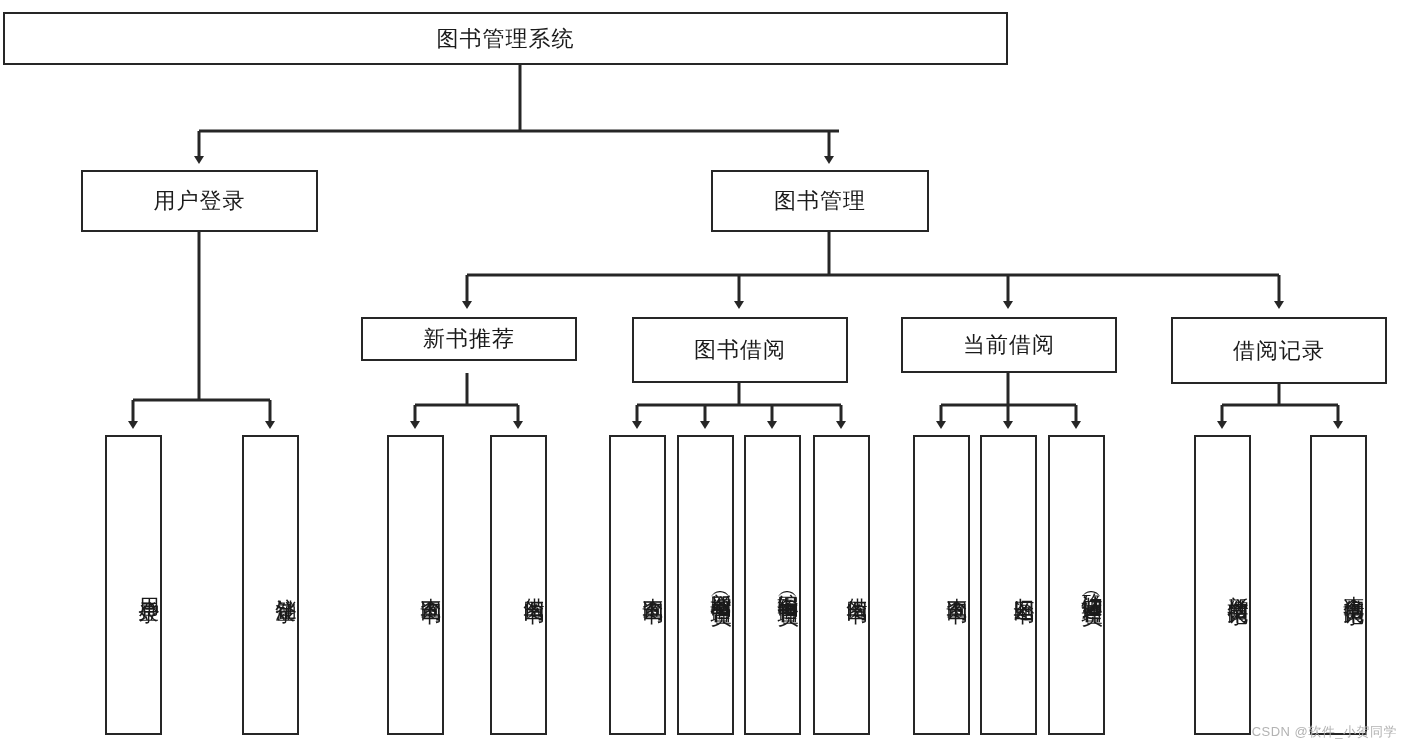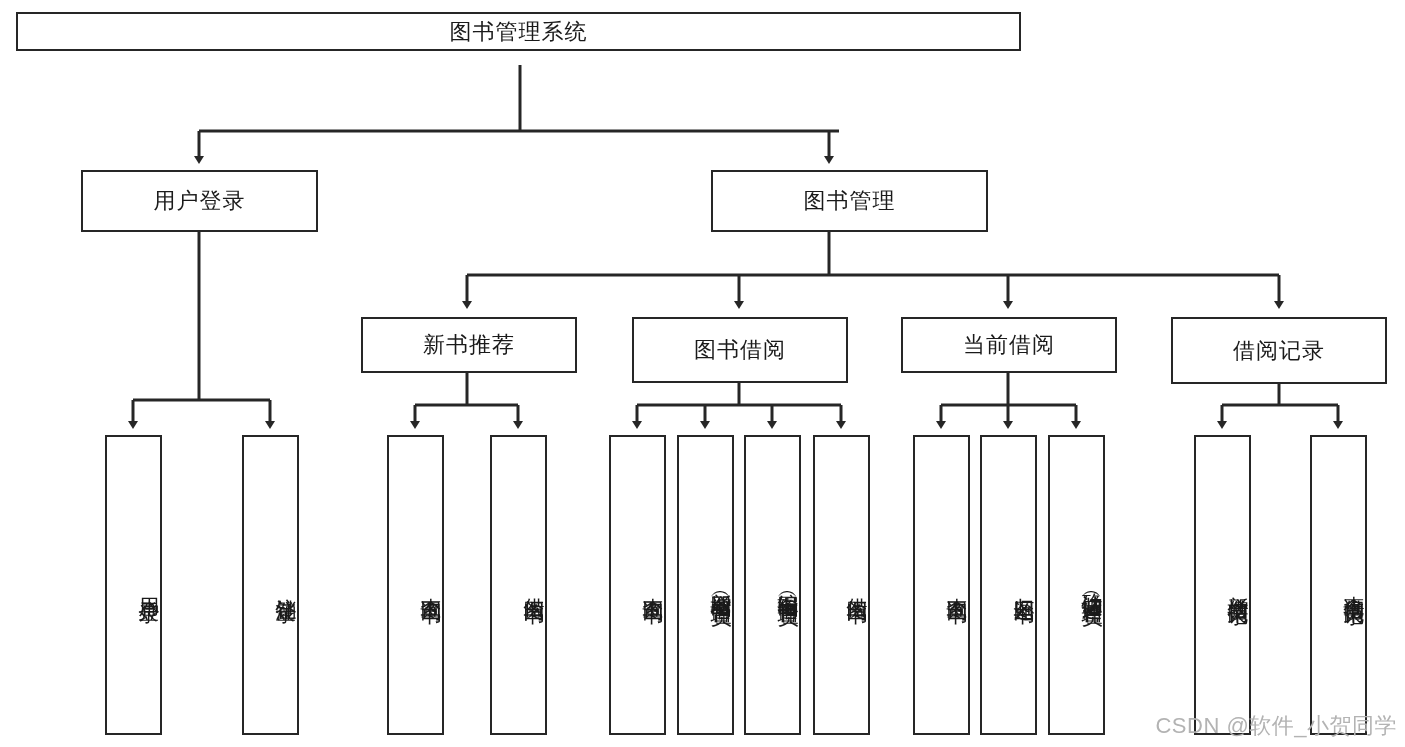--- a/index.html
+++ b/index.html
@@ -52,21 +52,21 @@
   .node.vert .vtext {
     writing-mode: vertical-rl;
     text-orientation: upright;
     white-space: nowrap;
   }
   .node .htext { white-space: nowrap; }
   #watermark {
     position: absolute;
     right: 8px;
     bottom: 6px;
-    font-size: 22px;
+    font-size: 13px;
     color: #b3b3b3;
     letter-spacing: 0.5px;
     white-space: nowrap;
   }
 </style>
 </head>
 <body>
 
 <div id="canvas">
 
@@ -113,33 +113,33 @@
       <path d="M1008,405 L1008,425" marker-end="url(#arrow)"></path>
       <path d="M1076,405 L1076,425" marker-end="url(#arrow)"></path>
 
       <path d="M1279,373 L1279,405"></path>
       <path d="M1222,405 L1338,405"></path>
       <path d="M1222,405 L1222,425" marker-end="url(#arrow)"></path>
       <path d="M1338,405 L1338,425" marker-end="url(#arrow)"></path>
     </g>
   </svg>
 
-  <div class="node horiz" style="left:16px; top:12px; width:1005px; height:39px;font-family:Liberation Mono, monospace;">
+  <div class="node horiz" style="left:3px; top:12px; width:1005px; height:53px;font-family:Liberation Mono, monospace;">
     <span class="htext">图书管理系统</span>
   </div>
 
   <div class="node horiz" style="left:81px; top:170px; width:237px; height:62px;">
     <span class="htext">用户登录</span>
   </div>
 
-  <div class="node horiz" style="left:711px; top:170px; width:277px; height:62px;">
+  <div class="node horiz" style="left:711px; top:170px; width:218px; height:62px;">
     <span class="htext">图书管理</span>
   </div>
 
-  <div class="node horiz" style="left:361px; top:317px; width:216px; height:56px;">
+  <div class="node horiz" style="left:361px; top:317px; width:216px; height:44px;">
     <span class="htext">新书推荐</span>
   </div>
 
   <div class="node horiz" style="left:632px; top:317px; width:216px; height:66px;">
     <span class="htext">图书借阅</span>
   </div>
 
   <div class="node horiz" style="left:901px; top:317px; width:216px; height:56px;text-align:center;">
     <span class="htext">当前借阅</span>
   </div>

